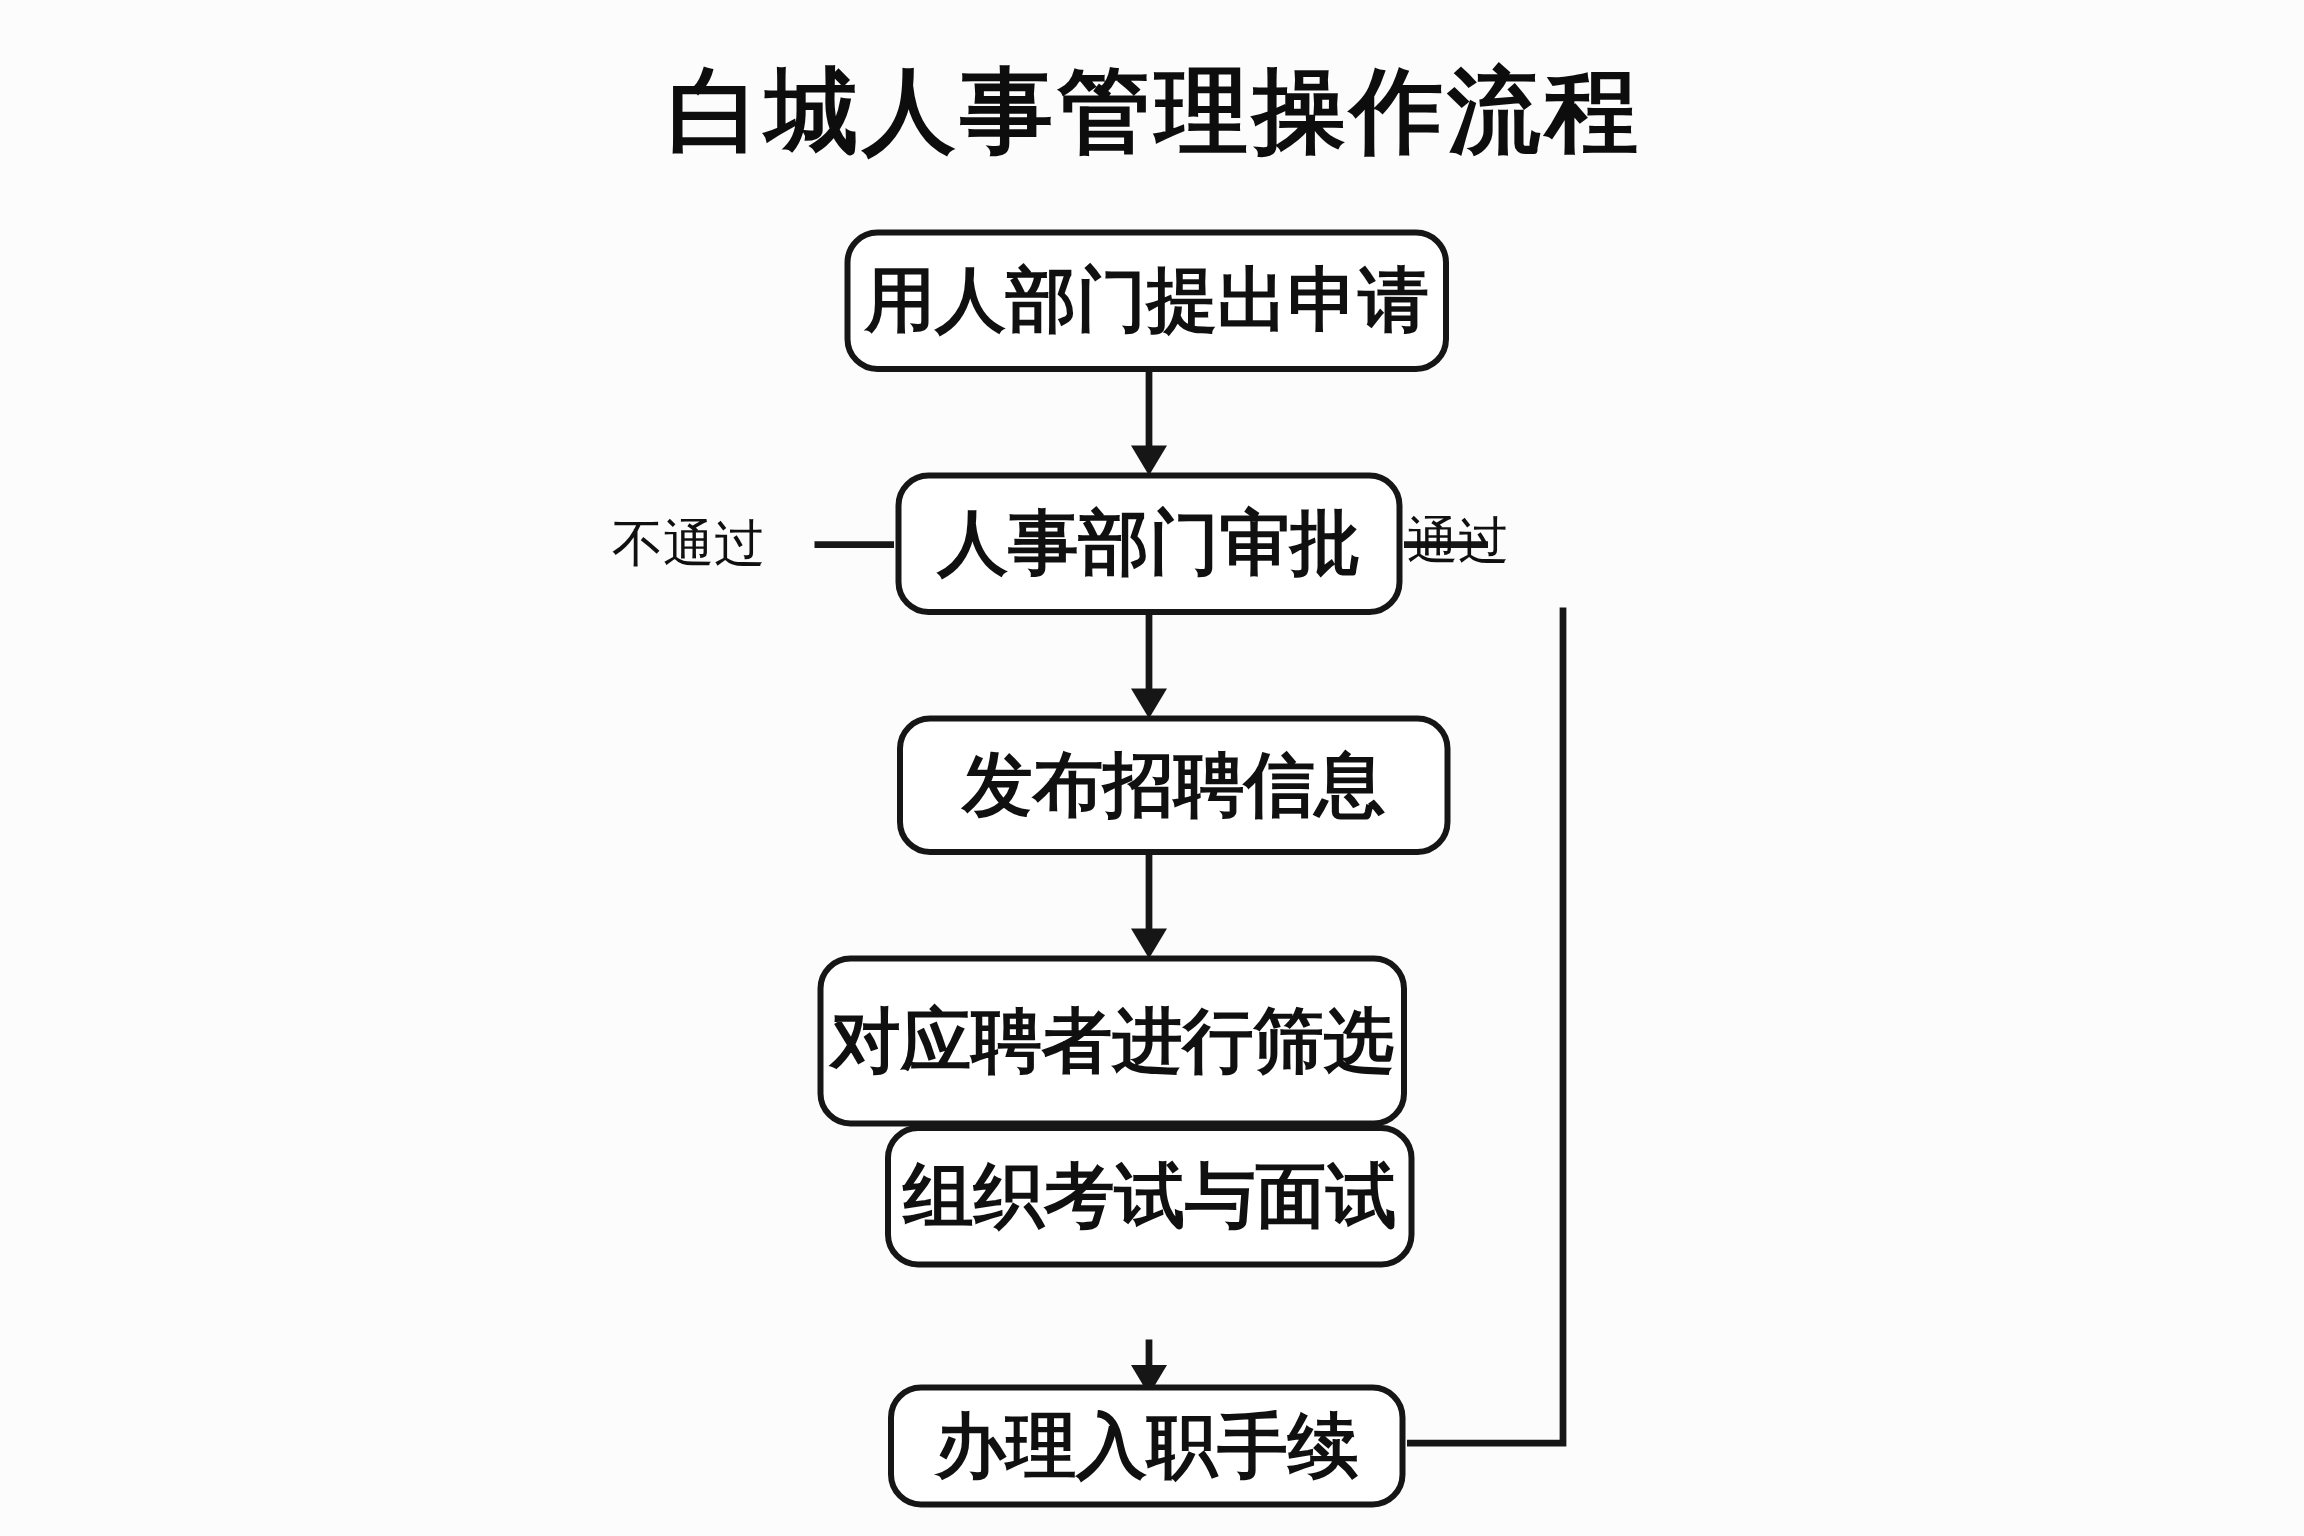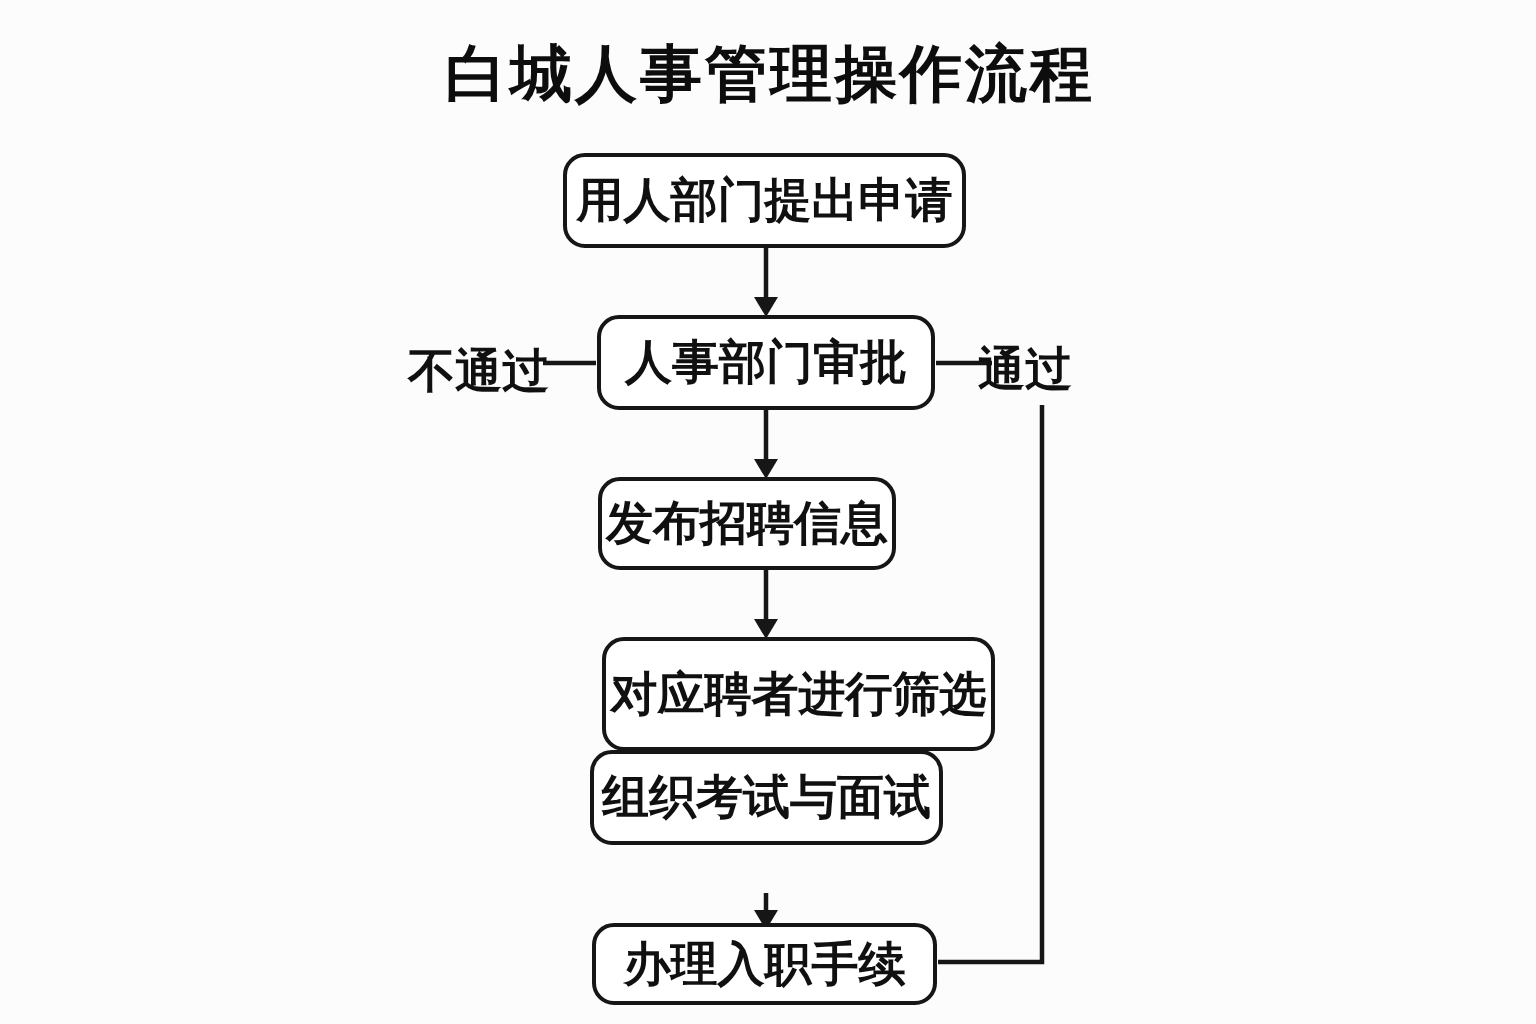--- a/index.html
+++ b/index.html
@@ -35,34 +35,34 @@
     align-items: center;
     justify-content: center;
     font-size: 47px;
     font-weight: 600;
     color: #101010;
     white-space: nowrap;
     z-index: 2;
   }
   .node-apply    { left: 563px; top: 153px; width: 403px; height: 95px; }
   .node-review   { left: 597px; top: 315px; width: 338px; height: 95px; }
-  .node-publish  { left: 598px; top: 477px; width: 298px; height: 93px; }
-  .node-screen   { left: 602px; top: 637px; width: 393px; height: 114px; }
+  .node-publish  { left: 598px; top: 477px; width: 369px; height: 93px; }
+  .node-screen   { left: 545px; top: 637px; width: 393px; height: 114px; }
   .node-interview{ left: 590px; top: 750px; width: 353px; height: 95px; }
   .node-onboard  { left: 592px; top: 923px; width: 345px; height: 82px; }
   .branch-label {
     position: absolute;
-    font-size: 47px;
-    font-weight: 700;
+    font-size: 34px;
+    font-weight: 400;
     color: #101010;
     white-space: nowrap;
     z-index: 2;
   }
   .label-fail { left: 408px; top: 340px; }
-  .label-pass { left: 978px; top: 338px; }
+  .label-pass { left: 938px; top: 338px; }
   .connector-layer {
     position: absolute;
     left: 0;
     top: 0;
     z-index: 1;
   }
 </style>
 </head>
 <body>
 

